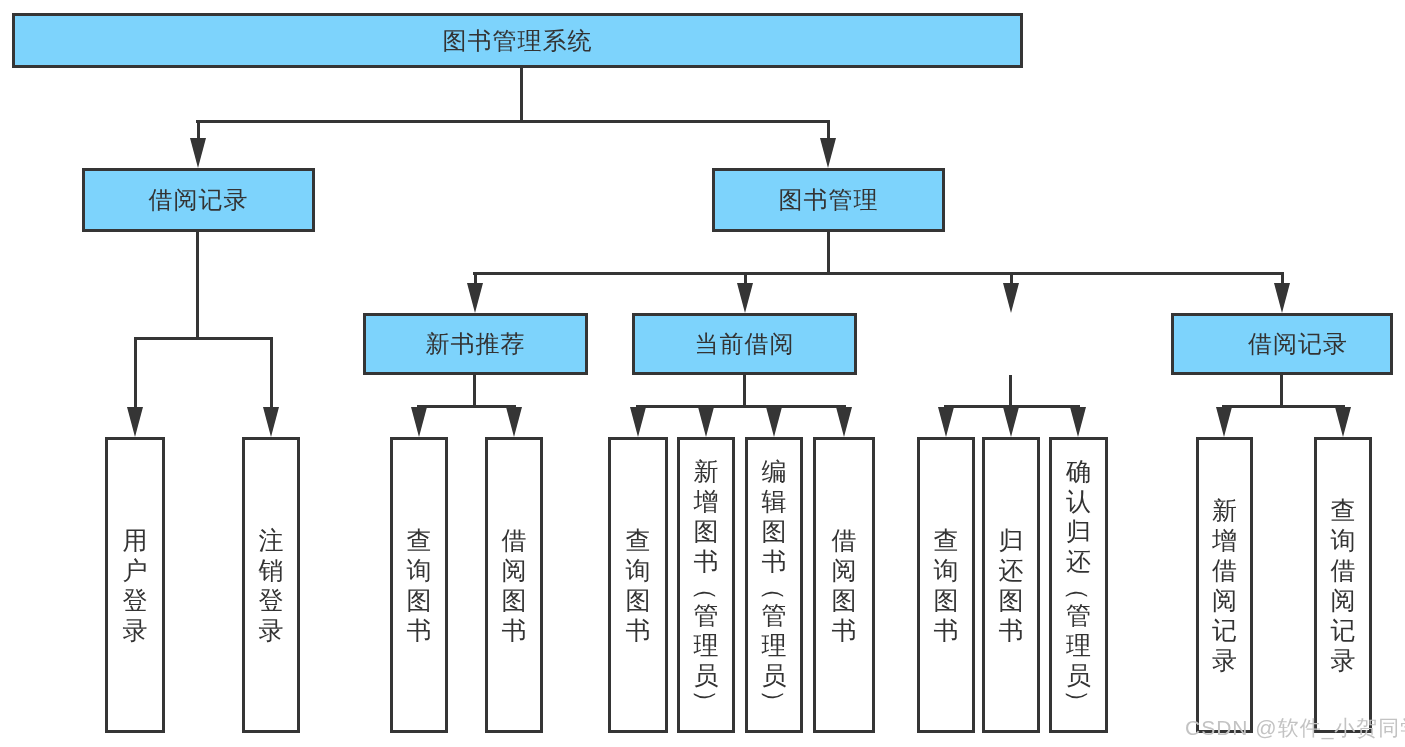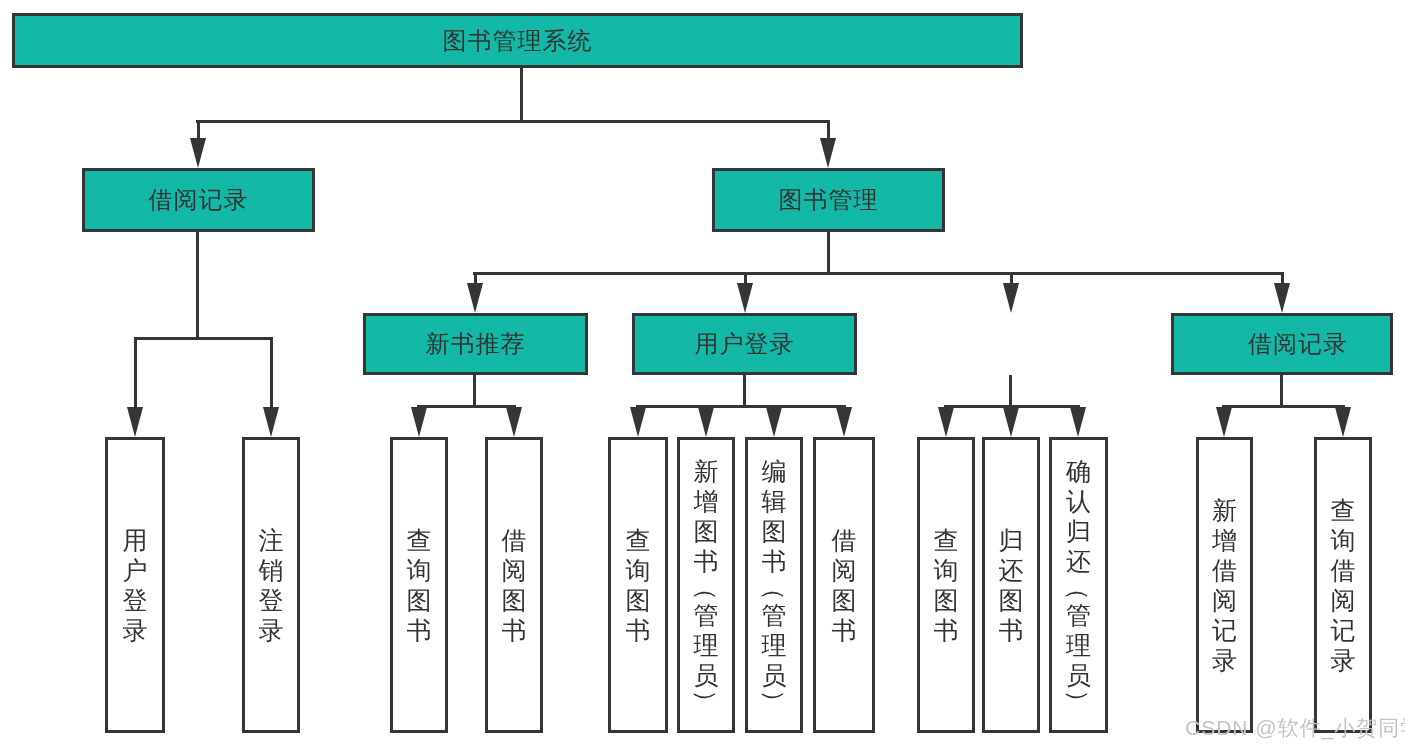--- a/index.html
+++ b/index.html
@@ -10,21 +10,21 @@
   }
   html,body{margin:0;padding:0;}
   body{background:#e8e8e8;font-family:"Liberation Sans",sans-serif;}
   .canvas{
     position:relative;width:1405px;height:747px;background:var(--background);
     overflow:hidden;margin:0 auto;
   }
   
   .hbox{
     position:absolute;box-sizing:border-box;border:3px solid var(--line);
-    background:#14b8a6;display:flex;align-items:center;justify-content:center;
+    background:#7dd3fc;display:flex;align-items:center;justify-content:center;
     font-size:24px;color:var(--text);letter-spacing:1px;z-index:2;
   }
   
   .leaf{
     position:absolute;box-sizing:border-box;border:3px solid var(--line);
     background:#fff;top:437px;height:296px;
     display:flex;flex-direction:column;align-items:center;justify-content:center;
     font-size:25px;color:var(--text);z-index:2;
   }
   .vtext span{display:block;height:30px;line-height:30px;text-align:center;}
@@ -44,21 +44,21 @@
 <body>
 
 <div class="canvas">
 
   <div class="hbox" style="left:12px;top:13px;width:1011px;height:55px;">图书管理系统</div>
 
   <div class="hbox" style="left:82px;top:168px;width:233px;height:64px;">借阅记录</div>
   <div class="hbox" style="left:363px;top:313px;width:225px;height:62px;">新书推荐</div>
 
   <div class="hbox" style="left:712px;top:168px;width:233px;height:64px;">图书管理</div>
-  <div class="hbox" style="left:632px;top:313px;width:225px;height:62px;">用户登录</div>
+  <div class="hbox" style="left:632px;top:313px;width:225px;height:62px;">当前借阅</div>
   <div class="hbox" style="left:1171px;top:313px;width:222px;height:62px;padding-left:32px;">借阅记录</div>
 
   <div class="leaf vtext" style="left:105px;width:60px;">
       <span>用</span>
       <span>户</span>
       <span>登</span>
       <span>录</span>
     </div>
   <div class="leaf vtext" style="left:242px;width:58px;">
       <span>注</span>

